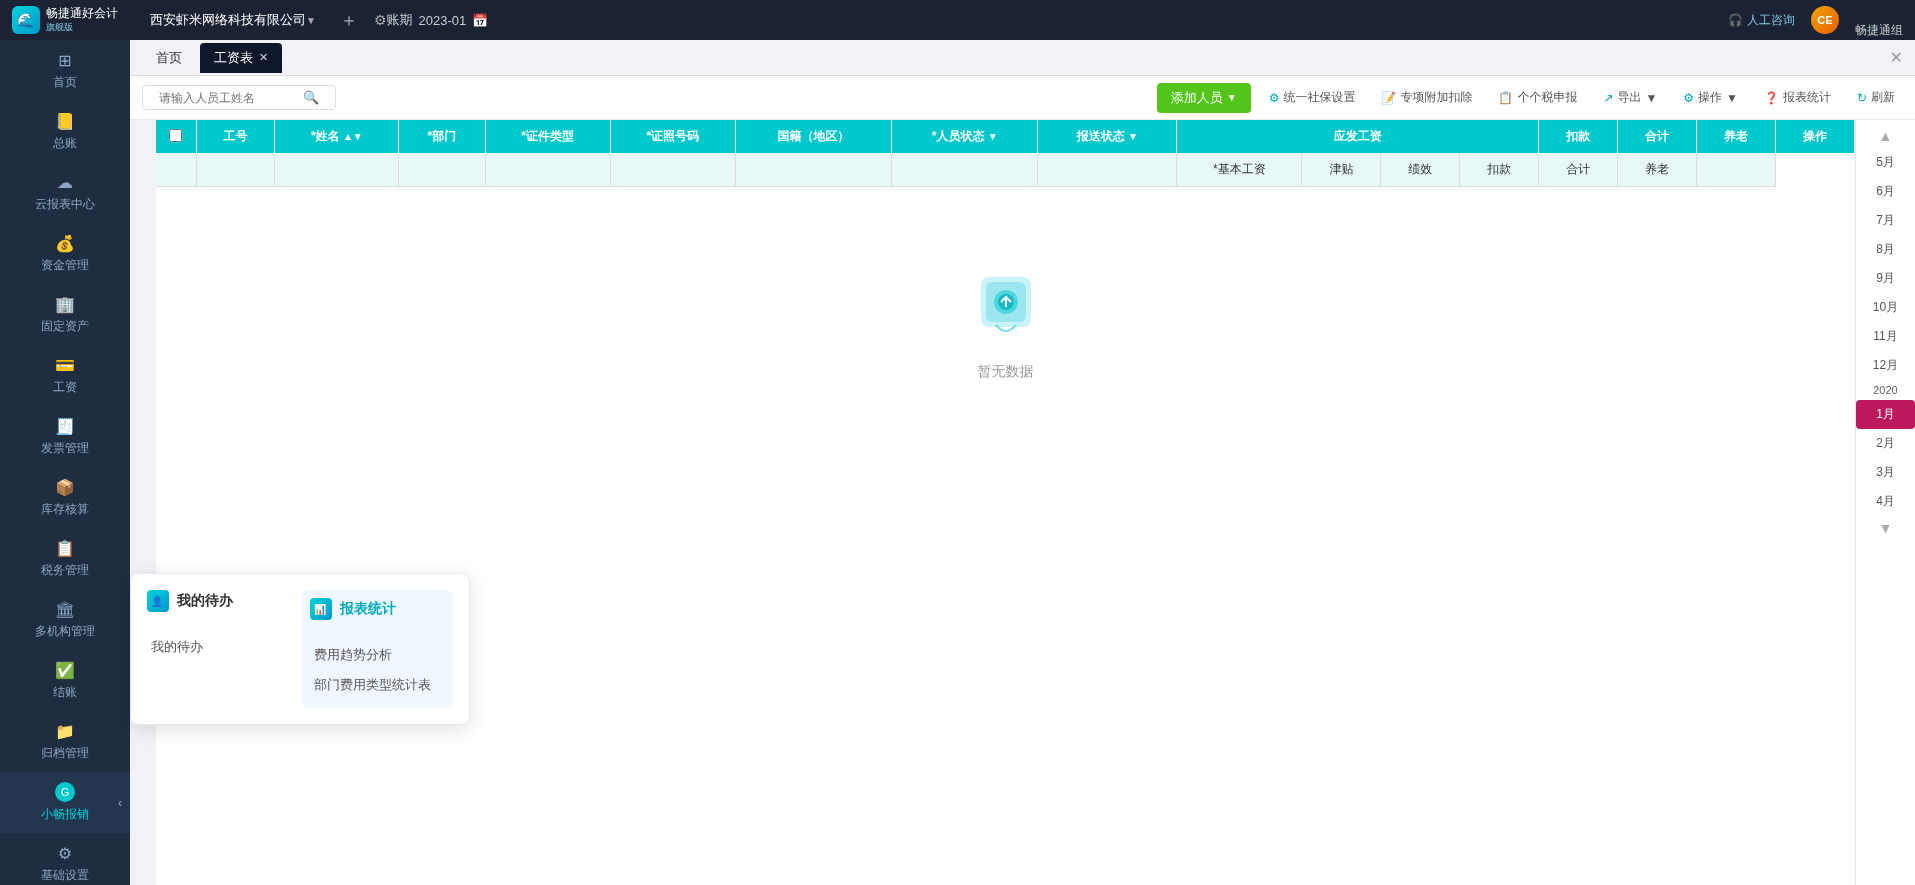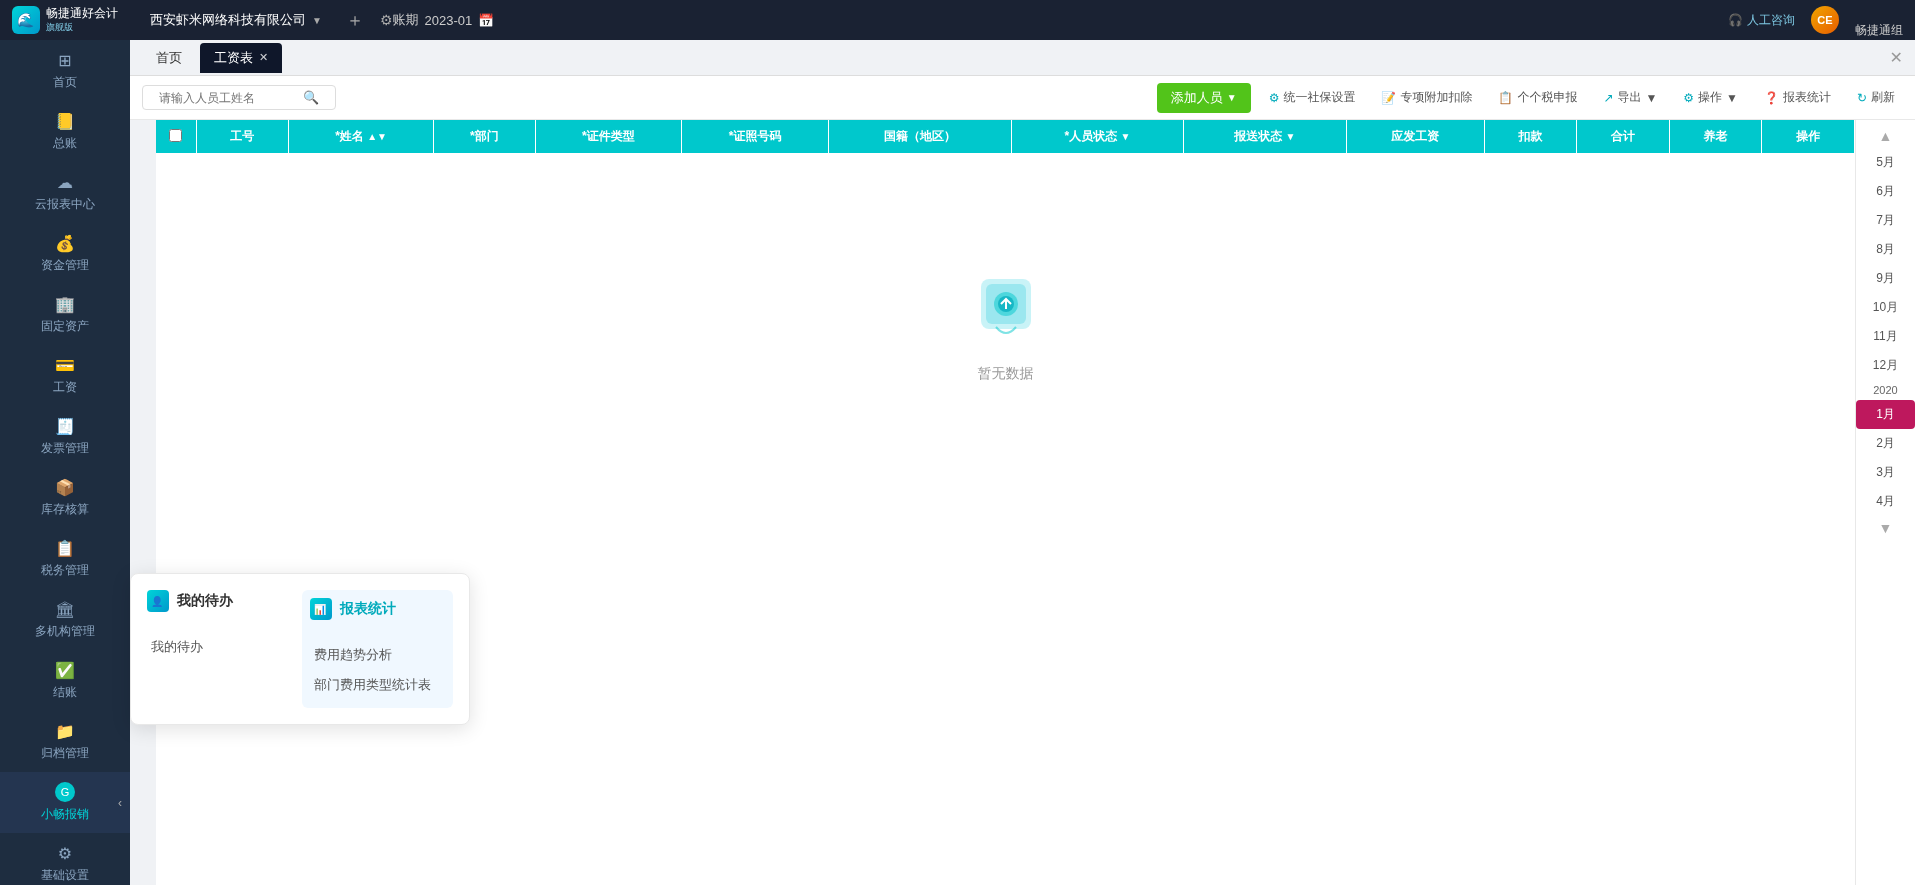--- a/index.html
+++ b/index.html
@@ -23,21 +23,21 @@
     .logo-icon {
       width: 28px; height: 28px;
       background: linear-gradient(135deg, #00d4d8, #0099cc);
       border-radius: 6px;
       display: flex; align-items: center; justify-content: center;
       color: white; font-size: 10px; font-weight: bold;
     }
     .logo-text { color: white; font-size: 12px; line-height: 1.2; }
     .logo-sub { color: #7ec8e3; font-size: 9px; }
     .company-selector {
-      display: flex; align-items: center; gap: 6px;
+      display: flex; align-items: center; 
       color: white; font-size: 13px; cursor: pointer; padding: 4px 8px;
     }
     .company-selector .chevron { color: #aaa; font-size: 10px; }
     .header-actions {
       display: flex; align-items: center; gap: 16px;
       margin-left: 16px;
     }
     .header-btn {
       color: #aaa; font-size: 18px; cursor: pointer; background: none; border: none;
       display: flex; align-items: center;
@@ -192,21 +192,21 @@
       color: white;
       text-align: center;
       padding: 6px;
       border-right: 1px solid rgba(255,255,255,0.2);
     }
     .checkbox-th { width: 40px; }
 
     
     .empty-state {
       display: flex; flex-direction: column; align-items: center; justify-content: center;
-      padding: 116px 20px;
+      padding: 80px 20px;
     }
     .empty-icon {
       width: 80px; height: 80px; margin-bottom: 16px;
     }
     .empty-text { color: #999; font-size: 14px; }
 
     
     .calendar-panel {
       width: 60px;
       background: white;
@@ -443,20 +443,38 @@
               <th>*证照号码</th>
               <th>国籍（地区）</th>
               <th>*人员状态 <span style="font-size:10px;">▼</span></th>
               <th>报送状态 <span style="font-size:10px;">▼</span></th>
               <th colspan="4" class="th-group">应发工资</th>
               <th>扣款</th>
               <th>合计</th>
               <th>养老</th>
               <th>操作</th>
             </tr>
+            <tr class="sub-header">
+              <th></th>
+              <th></th>
+              <th></th>
+              <th></th>
+              <th></th>
+              <th></th>
+              <th></th>
+              <th></th>
+              <th></th>
+              <th>*基本工资</th>
+              <th>津贴</th>
+              <th>绩效</th>
+              <th>扣款</th>
+              <th>合计</th>
+              <th>养老</th>
+              <th></th>
+            </tr>
           </thead>
           <tbody>
           </tbody>
         </table>
 
         <div class="empty-state">
           <div class="empty-icon">
             <svg viewBox="0 0 80 80" xmlns="http://www.w3.org/2000/svg">
               <rect x="15" y="10" width="50" height="50" rx="8" fill="#b2eef4" opacity="0.7"></rect>
               <rect x="20" y="15" width="40" height="40" rx="6" fill="#7de0ea" opacity="0.6"></rect>

